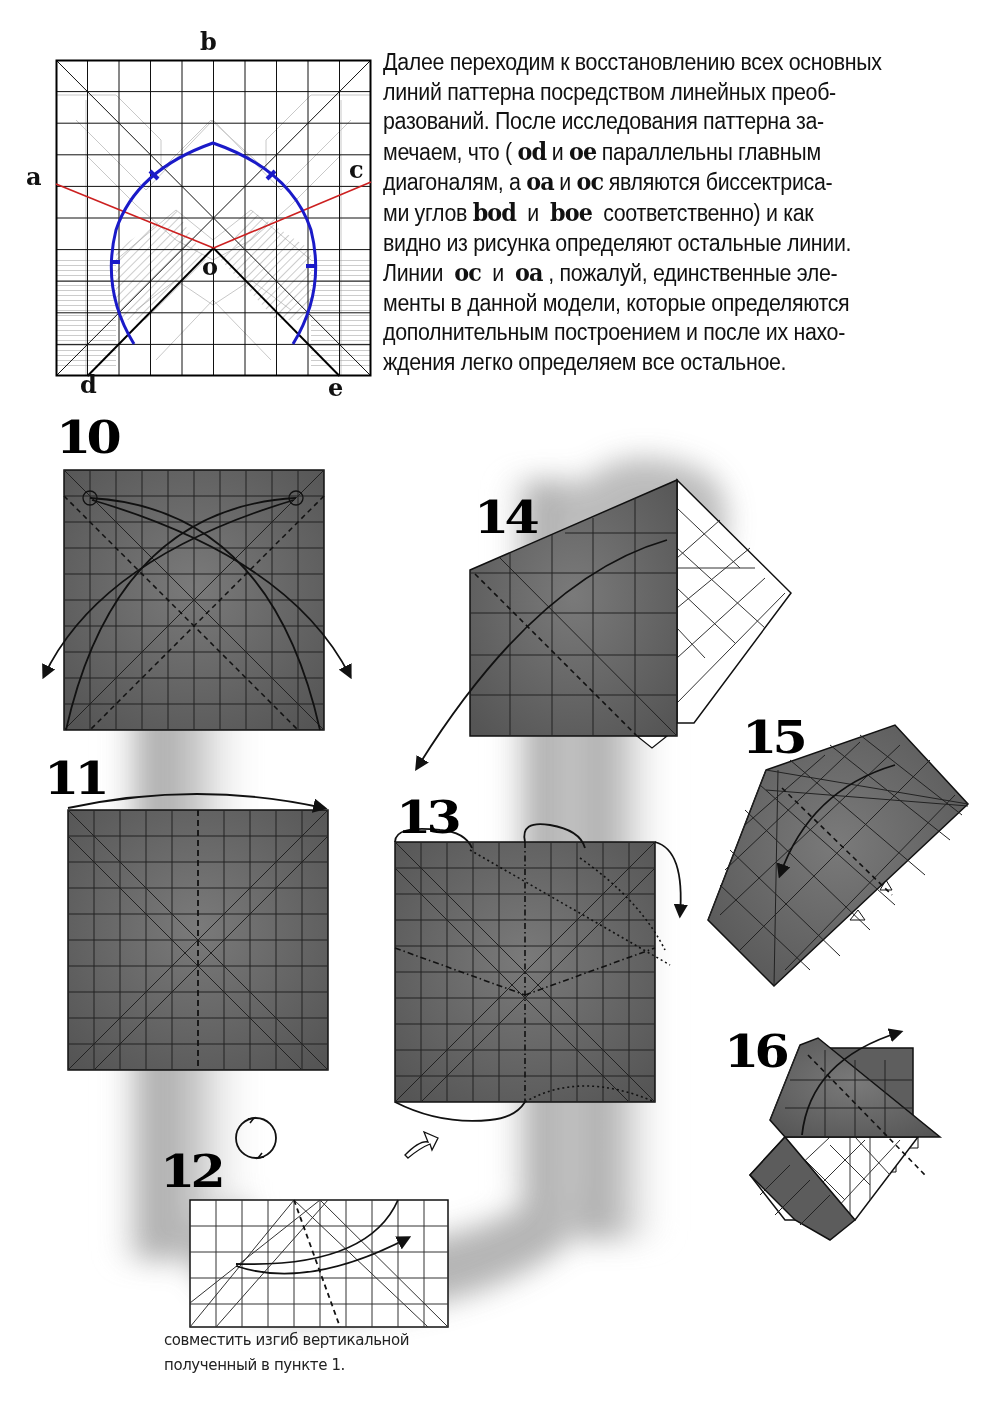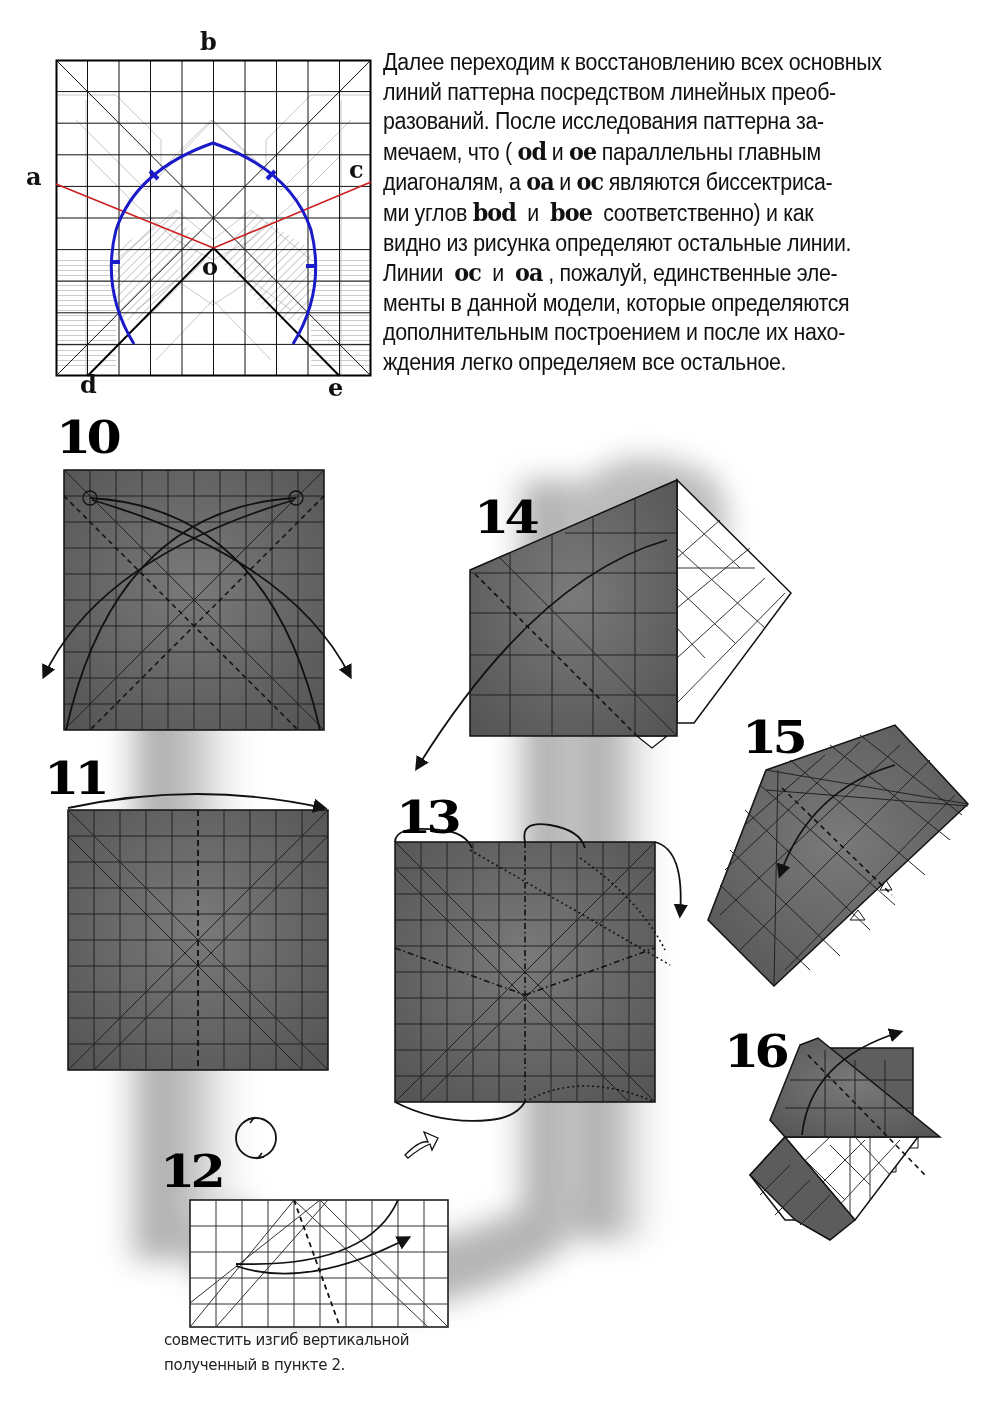--- a/index.html
+++ b/index.html
@@ -239,21 +239,21 @@
     <line x1="2" y1="105" x2="132" y2="2"></line>
       <line x1="132" y1="2" x2="260" y2="129"></line>
     <line x1="28" y1="129" x2="140" y2="2"></line>
   </g>
   <line x1="106" y1="2" x2="152" y2="129" stroke="#111" stroke-width="1.8" stroke-dasharray="5,4"></line>
   <path d="M210,2 Q 180,70 48,66" fill="none" stroke="#111" stroke-width="1.8"></path>
   <path d="M48,68 Q 120,92 220,40" fill="none" stroke="#111" stroke-width="1.8" marker-end="url(#arr)"></path>
 </svg>
 <div class="caption">
   <span>совместить изгиб вертикальной</span>
-  <span>полученный в пункте 2.</span>
+  <span>полученный в пункте 1.</span>
 </div>
 
 <div class="step-num" style="left:396px;top:796px;">13</div>
 <svg class="layer" style="left:380px;top:820px;" width="320" height="340" viewBox="0 0 320 340">
   <rect x="15" y="22" width="260" height="260" fill="url(#paper)" stroke="#111" stroke-width="1.5"></rect>
   <g stroke="#222" stroke-width="1">
     <line x1="41" y1="22" x2="41" y2="282"></line>
       <line x1="67" y1="22" x2="67" y2="282"></line>
       <line x1="93" y1="22" x2="93" y2="282"></line>
     <line x1="119" y1="22" x2="119" y2="282"></line>

